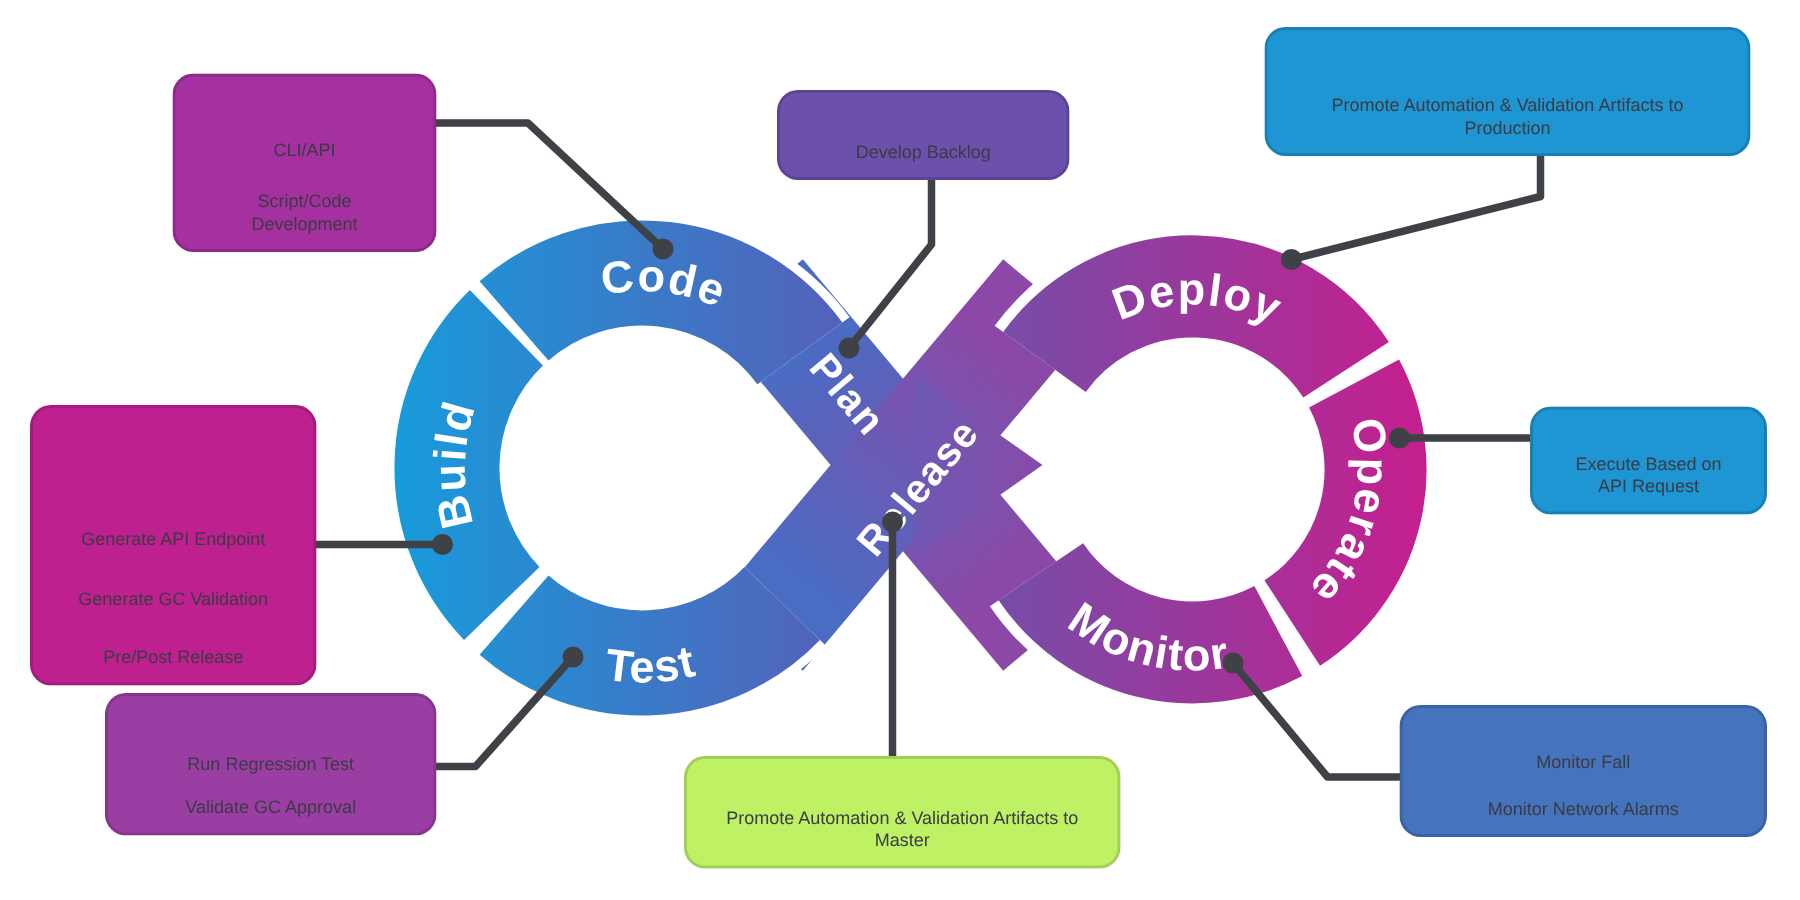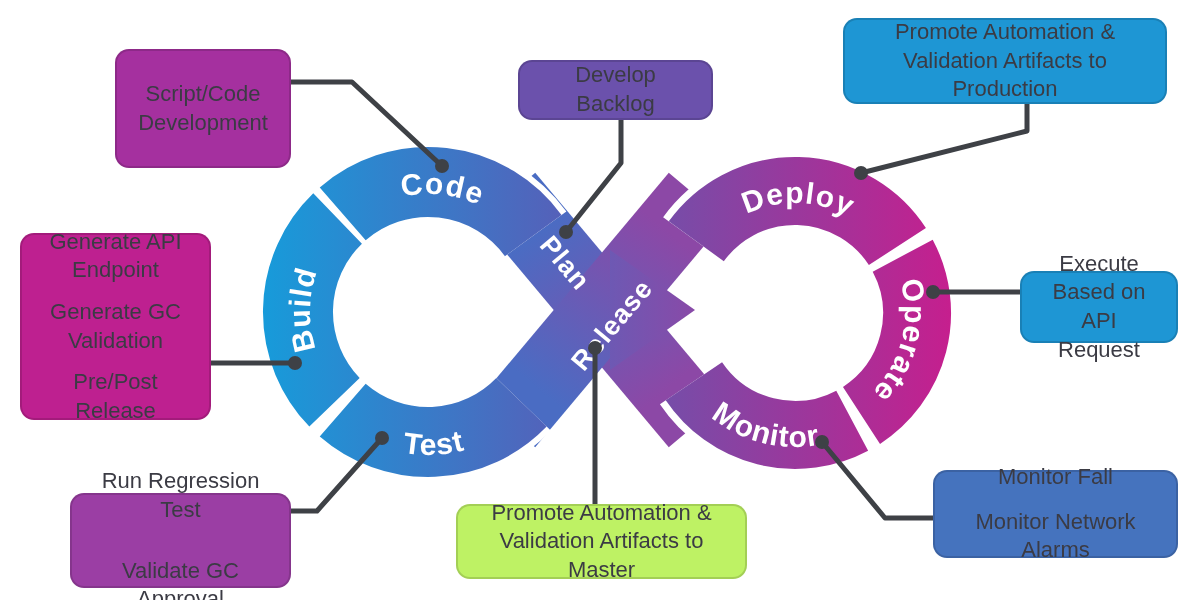--- a/index.html
+++ b/index.html
@@ -3,26 +3,26 @@
 <meta charset="utf-8">
 <style>
   html,body{margin:0;padding:0;background:#ffffff;}
   .stage{
     position:relative;width:1200px;height:600px;background:#ffffff;overflow:hidden;
     font-family:"Liberation Sans",sans-serif;
   }
   .stage svg{position:absolute;left:0;top:0;}
   .callout{
     position:absolute;border-radius:14px;display:flex;flex-direction:column;
-    align-items:center;justify-content:center;text-align:center;
-    color:#3B3B44;font-size:22px;line-height:1.3;padding:8px 20px;box-sizing:border-box;
+    align-items:center;justify-content:flex-end;text-align:center;
+    color:#3B3B44;font-size:12px;line-height:1.3;padding:8px 20px;box-sizing:border-box;
     border:2px solid rgba(0,0,0,0.14);
   }
   .callout .line{width:100%;}
-  .gap18{gap:18px;} .gap14{gap:13px;} .gap12{gap:32px;margin-top:31px;} .gap10{gap:16px;}
+  .gap18{gap:18px;} .gap14{gap:24px;margin-top:37px;} .gap12{gap:14px;} .gap10{gap:16px;}
   .ring-label{
     fill:#ffffff;font-family:"Liberation Sans",sans-serif;font-weight:bold;
     font-size:30px;letter-spacing:1px;
   }
   .band-label{
     fill:#ffffff;font-family:"Liberation Sans",sans-serif;font-weight:bold;
     font-size:27px;letter-spacing:1px;text-anchor:middle;
   }
   .connector{fill:none;stroke:#3E4146;stroke-width:5;stroke-linecap:round;stroke-linejoin:round;}
   .dot{fill:#3E4146;stroke:none;}
@@ -123,20 +123,21 @@
 
       <polyline class="connector" points="1020,292 933,292"></polyline>
       <circle class="dot" cx="933" cy="292" r="7"></circle>
 
       <polyline class="connector" points="933,518 885,518 822,442"></polyline>
       <circle class="dot" cx="822" cy="442" r="7"></circle>
     </g>
   </svg>
 
   <div class="callout gap18" style="left: 115px; top: 49px; width: 176px; height: 119px; background-color: rgb(165, 48, 159);">
+    <div class="line">CLI/API</div>
     <div class="line">Script/Code Development</div>
   </div>
 
   <div class="callout" style="left: 518px; top: 60px; width: 195px; height: 60px; background-color: rgb(107, 81, 172);">
     <div class="line">Develop Backlog</div>
   </div>
 
   <div class="callout" style="left: 843px; top: 18px; width: 324px; height: 86px; background-color: rgb(30, 150, 212);">
     <div class="line">Promote Automation &amp; Validation Artifacts to Production</div>
   </div>

